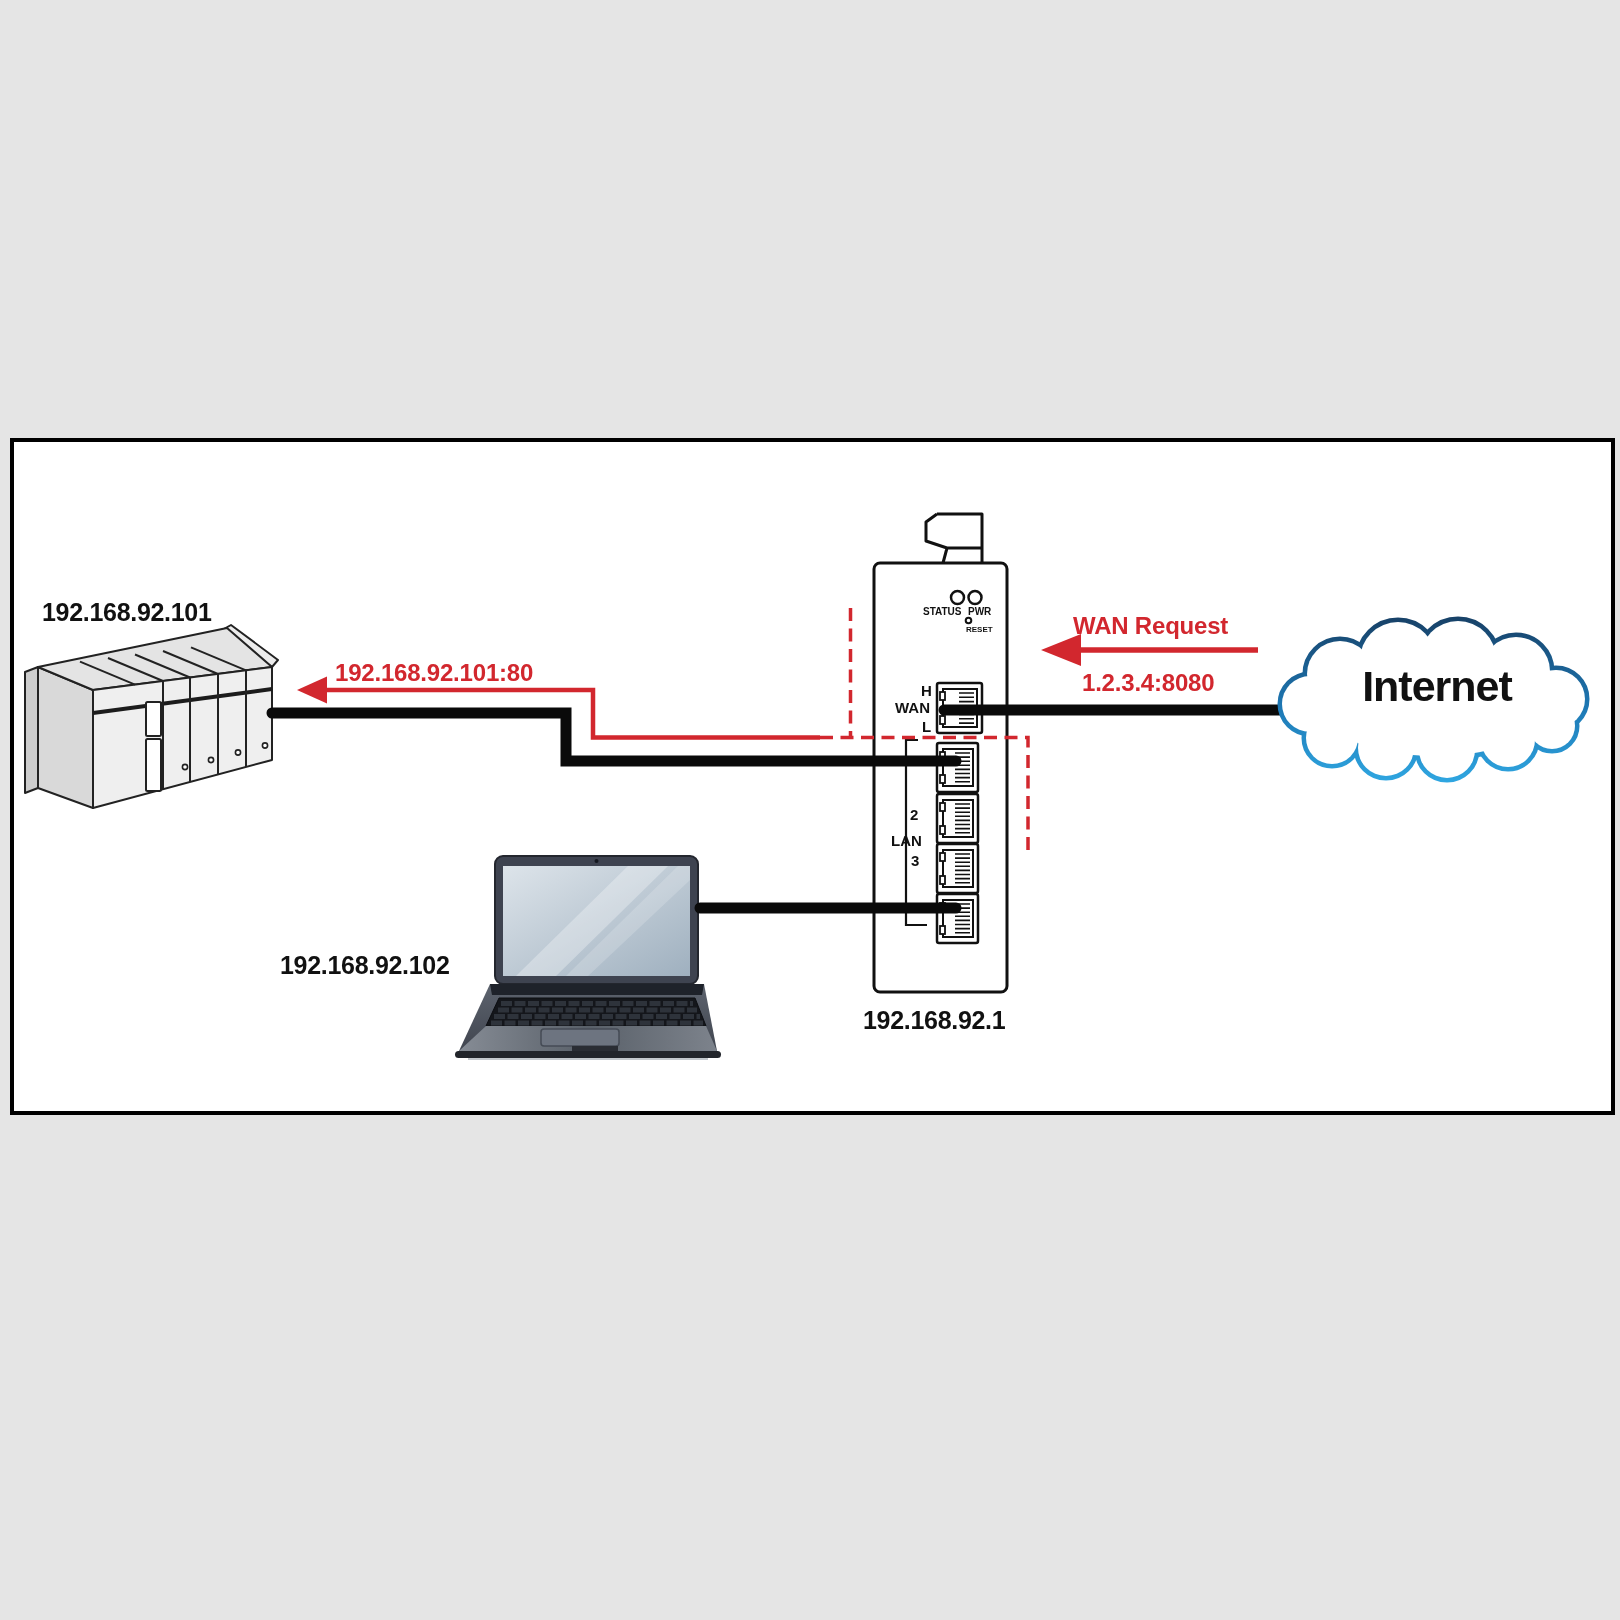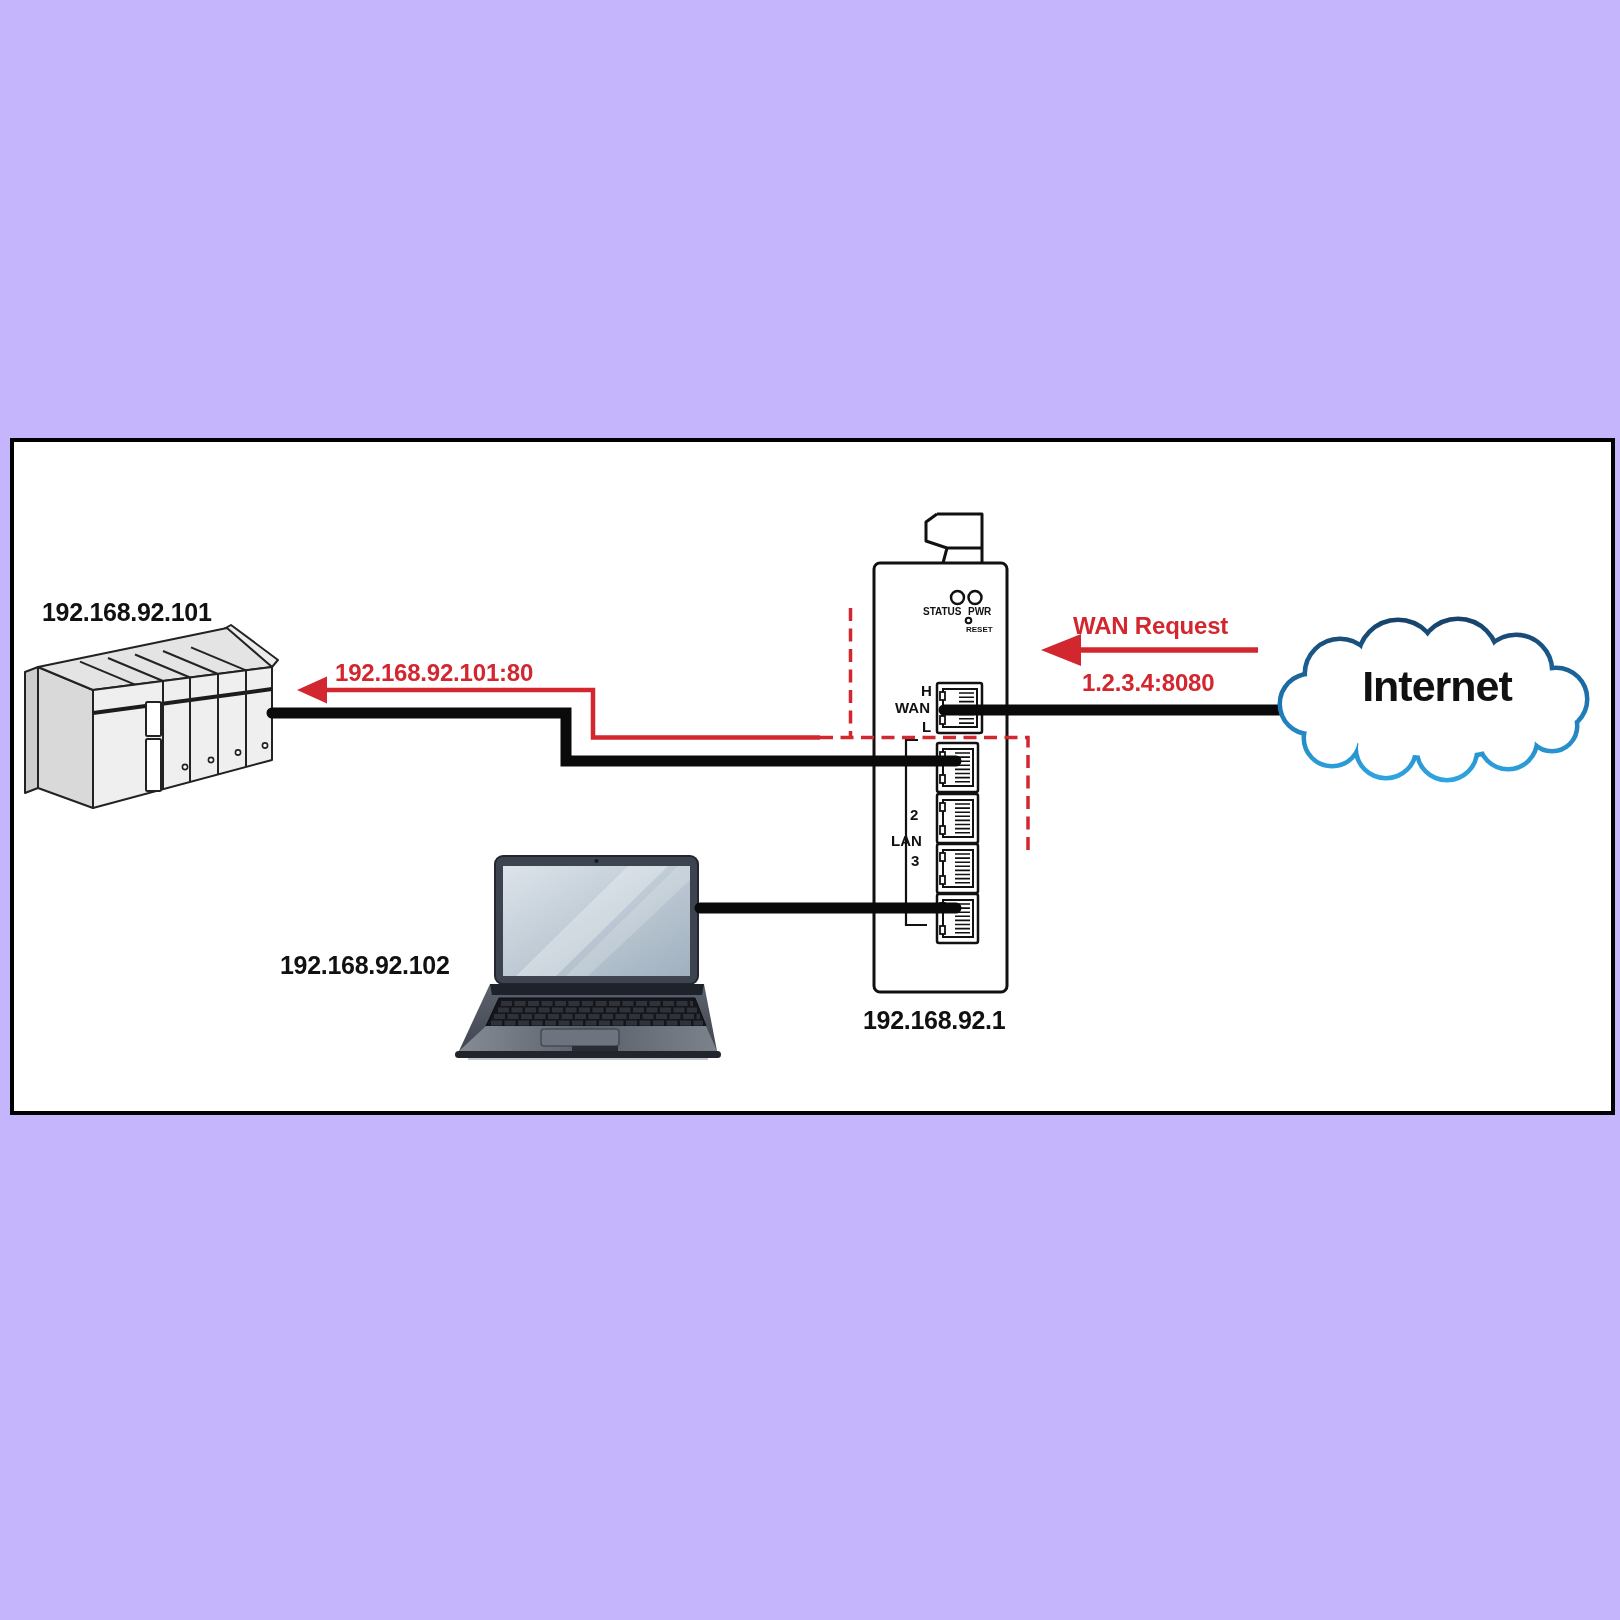--- a/index.html
+++ b/index.html
@@ -1,16 +1,16 @@
 <!DOCTYPE html>
 <html><head>
 <meta charset="utf-8">
 <style>
   html,body{margin:0;padding:0;background:#fff;}
-  .stage{position:relative;width:1620px;height:1620px;background:#c4b5fd;overflow:hidden;}
+  .stage{position:relative;width:1620px;height:1620px;background:#e5e5e5;overflow:hidden;}
   svg{position:absolute;left:0;top:0;}
   .lbl{font-family:"Liberation Sans",sans-serif;font-weight:bold;fill:#111;}
   .lbl-big{font-size:25px;letter-spacing:-0.3px;}
   .red-text{fill:#d2272e;}
   .red-mid{font-size:24px;letter-spacing:-0.2px;}
   .port-lbl{font-size:15px;}
   .led-lbl{font-size:10px;}
   .reset-lbl{font-size:8px;}
   .net-lbl{font-size:43px;letter-spacing:-1px;}
   .outline{stroke:#222;stroke-width:2;stroke-linejoin:round;}

